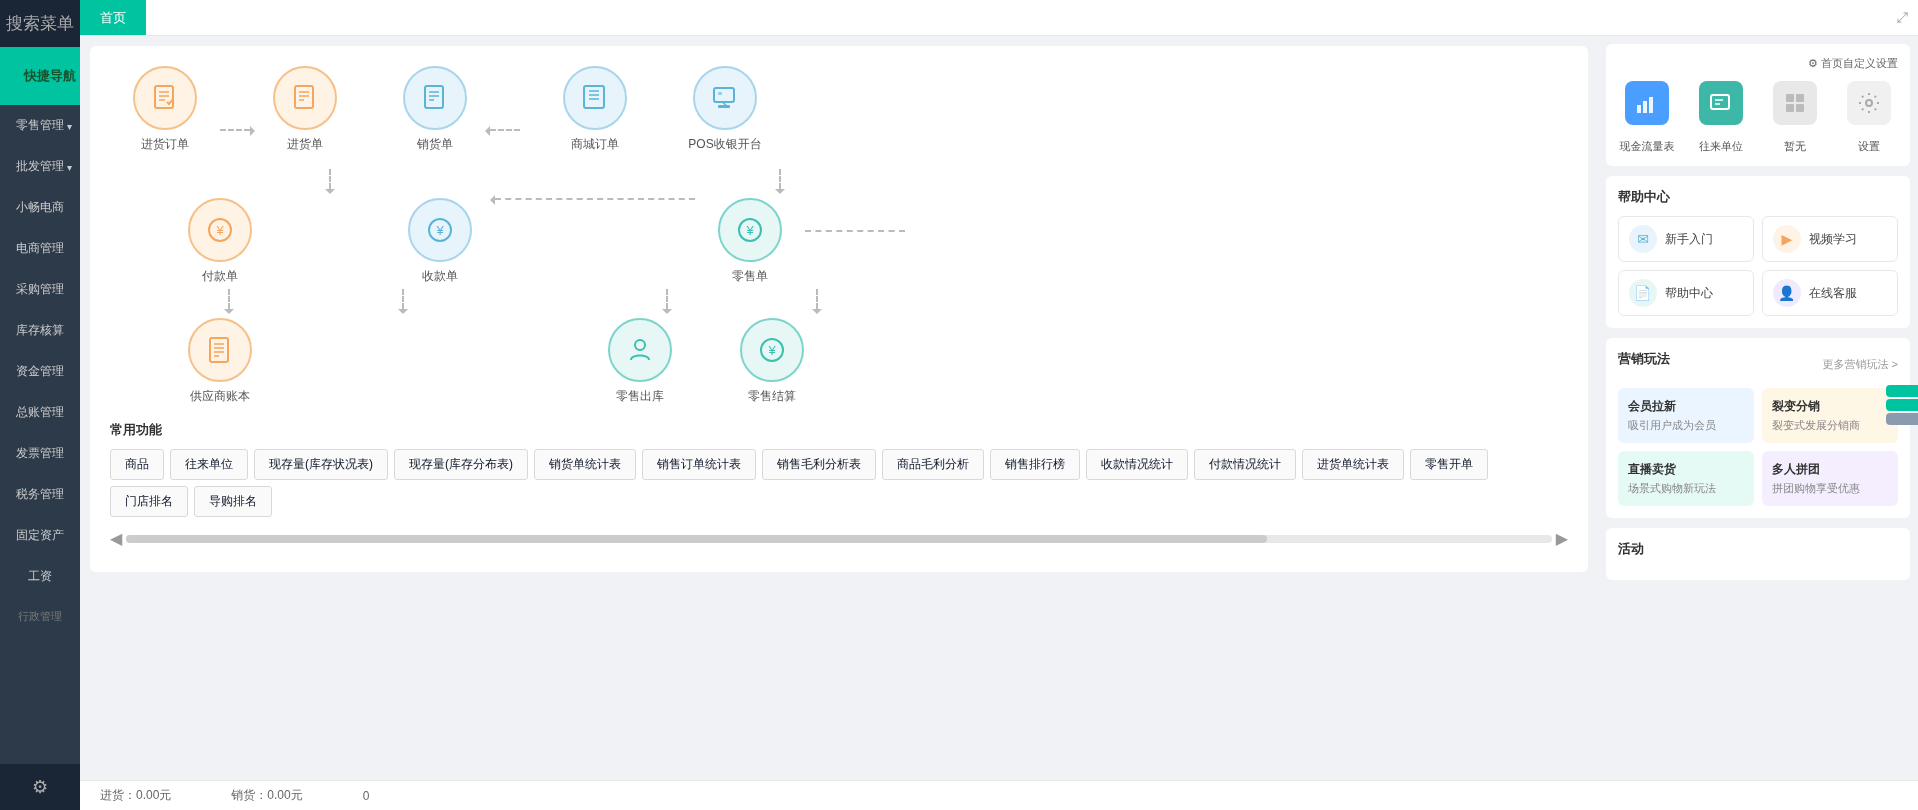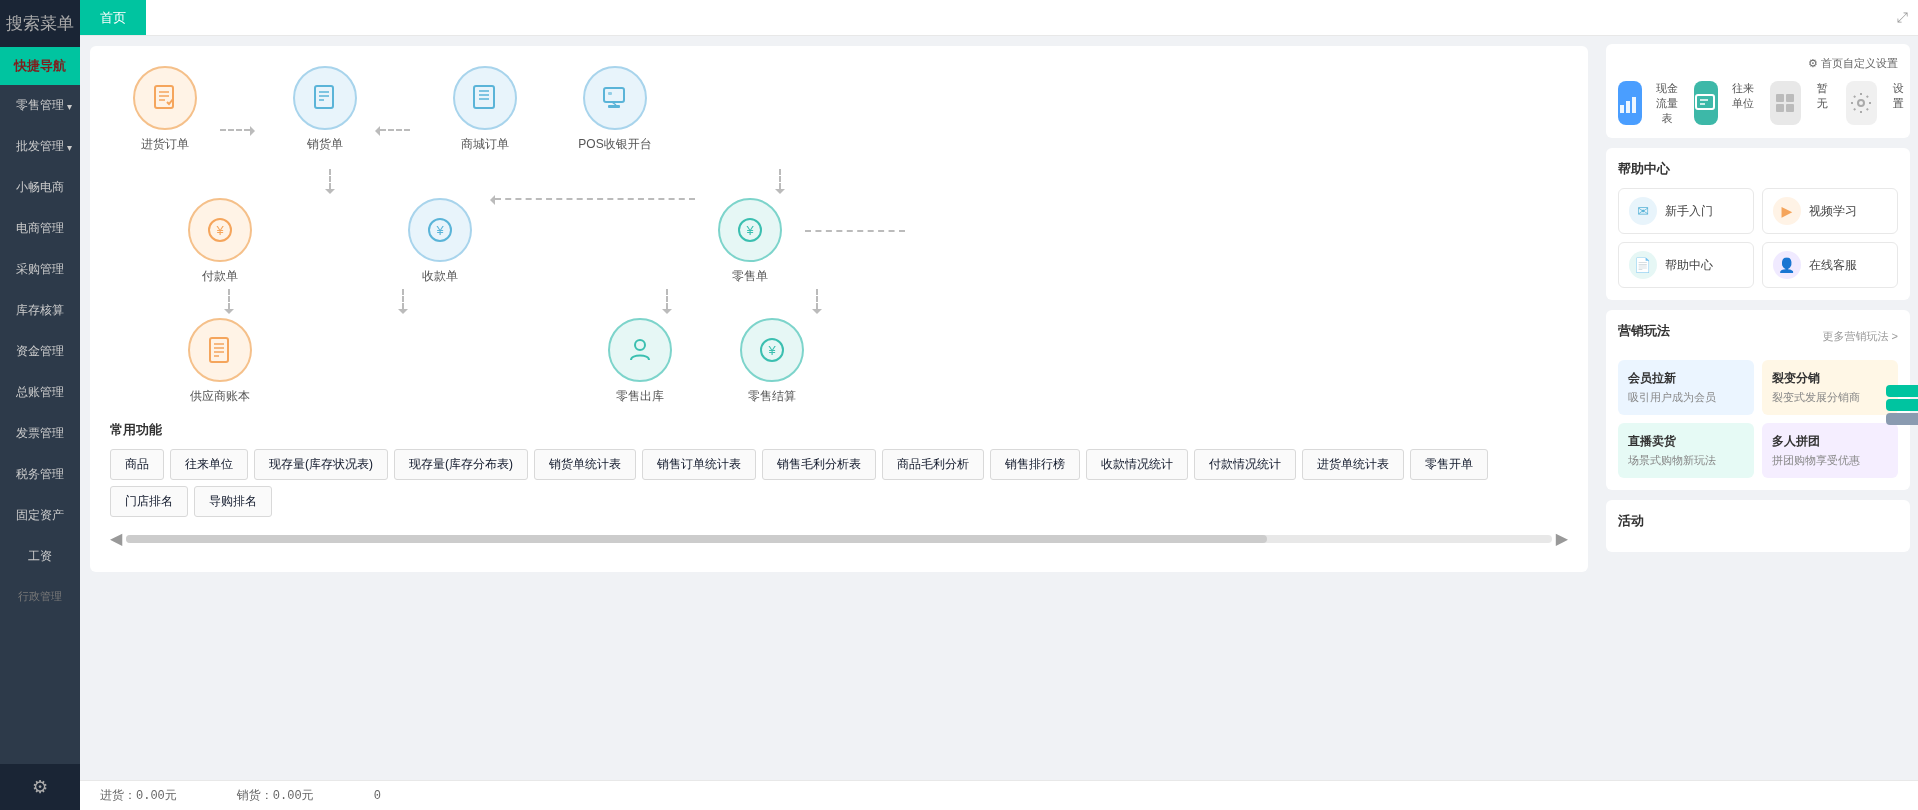--- a/index.html
+++ b/index.html
@@ -1,21 +1,21 @@
 <!DOCTYPE html>
 <html><head>
   <meta charset="utf-8">
   <style>
     * { margin: 0; padding: 0; box-sizing: border-box; }
     body { font-family: "Microsoft YaHei", "PingFang SC", sans-serif; font-size: 13px; background: #f0f2f5; display: flex; height: 810px; overflow: hidden; }
 
     
     .sidebar { width: 80px; background: #2d3a4a; display: flex; flex-direction: column; height: 100%; flex-shrink: 0; }
     .sidebar-search { background: #1a2535; color: #aaa; text-align: center; padding: 12px 4px; font-size: 17px; cursor: pointer; }
-    .sidebar-nav-label { background: #00c4a0; color: #7f1d1d; text-align: center; padding: 10px 4px; font-size: 13px; font-weight: bold; }
+    .sidebar-nav-label { background: #00c4a0; color: #14532d; text-align: right; padding: 20px 4px; font-size: 13px; font-weight: bold; }
     .sidebar-item { color: #ccc; text-align: center; padding: 12px 4px; font-size: 12px; cursor: pointer; display: flex; flex-direction: column; align-items: center; gap: 2px; position: relative; }
     .sidebar-item .arrow { font-size: 10px; position: absolute; right: 8px; top: 50%; transform: translateY(-50%); }
     .sidebar-bottom { margin-top: auto; background: #1a2535; text-align: center; padding: 12px 4px; color: #aaa; font-size: 18px; cursor: pointer; }
 
     
     .main { flex: 1; display: flex; flex-direction: column; overflow: hidden; }
 
     
     .topbar { background: #fff; display: flex; align-items: center; height: 36px; border-bottom: 1px solid #e8e8e8; flex-shrink: 0; }
     .tab-item { padding: 0 20px; height: 100%; display: flex; align-items: center; font-size: 13px; cursor: pointer; }
@@ -48,21 +48,21 @@
     .scrollbar-thumb { width: 80%; height: 100%; background: #ccc; border-radius: 4px; }
 
     
     .right-panel { width: 320px; flex-shrink: 0; overflow-y: auto; padding: 8px; display: flex; flex-direction: column; gap: 10px; }
 
     
     .quick-access { background: #fff; border-radius: 6px; padding: 12px; }
     .quick-access-header { display: flex; align-items: center; justify-content: flex-end; margin-bottom: 10px; }
     .customize-btn { font-size: 11px; color: #666; cursor: pointer; display: flex; align-items: center; gap: 3px; }
     .quick-items { display: flex; gap: 16px; }
-    .quick-item { display: flex; flex-direction: row; gap: 14px; cursor: pointer; width: 60px; }
+    .quick-item { display: flex; flex-direction: column; align-items: center; gap: 14px; cursor: pointer; width: 60px; }
     .quick-icon { width: 44px; height: 44px; border-radius: 8px; display: flex; align-items: center; justify-content: center; font-size: 20px; }
     .quick-icon.blue { background: #4a9eff; color: #fff; }
     .quick-icon.teal { background: #3db8a8; color: #fff; }
     .quick-icon.gray { background: #e8e8e8; color: #aaa; }
     .quick-icon.light-gray { background: #f0f0f0; color: #aaa; }
     .quick-label { font-size: 11px; color: #555; text-align: center; }
 
     
     .help-card { background: #fff; border-radius: 6px; padding: 12px; }
     .card-title { font-size: 13px; font-weight: bold; color: #333; margin-bottom: 10px; }
@@ -89,21 +89,21 @@
 
     
     .activity-card { background: #fff; border-radius: 6px; padding: 12px; }
 
     
     .float-btns { position: fixed; right: 0; top: 50%; transform: translateY(-50%); display: flex; flex-direction: column; gap: 2px; z-index: 999; }
     .float-btn { background: #00c4a0; color: #fff; padding: 6px 6px; font-size: 11px; text-align: center; cursor: pointer; width: 32px; writing-mode: vertical-rl; border-radius: 4px 0 0 4px; }
     .float-btn.gray { background: #8a9bb0; }
 
     
-    .bottom-bar { background: #fff; border-top: 1px solid #e8e8e8; padding: 6px 20px; display: flex; gap: 60px; font-size: 12px; color: #666; flex-shrink: 0; font-family: Liberation Mono, monospace; }
+    .bottom-bar { background: #fff; border-top: 1px solid #e8e8e8; padding: 6px 20px; display: flex; gap: 60px; font-size: 12px; color: #666; flex-shrink: 0; }
     .stat-item { display: flex; align-items: center; gap: 4px; }
 
     
     .v-dash { width: 1px; height: 20px; border-left: 2px dashed #bbb; margin: 0 auto; }
   </style>
 </head>
 <body>
 
 <div class="sidebar">
   <div class="sidebar-search">搜索菜单</div>
@@ -184,20 +184,31 @@
             </div>
             <div class="flow-label">进货订单</div>
           </div>
 
           <div style="display:flex;align-items:center;padding-bottom:22px;color:#bbb;">
             <div style="width:30px;border-top:2px dashed #bbb;position:relative;">
               <div style="position:absolute;right:-5px;top:-5px;width:0;height:0;border-top:5px solid transparent;border-bottom:5px solid transparent;border-left:5px solid #bbb;"></div>
             </div>
           </div>
 
+          <div class="flow-node">
+            <div class="flow-circle orange">
+              <svg width="30" height="30" viewBox="0 0 30 30">
+                  <rect x="5" y="3" width="18" height="22" rx="2" fill="none" stroke="#f5a55c" stroke-width="2"></rect>
+                  <line x1="9" y1="9" x2="19" y2="9" stroke="#f5a55c" stroke-width="1.5"></line>
+                  <line x1="9" y1="13" x2="19" y2="13" stroke="#f5a55c" stroke-width="1.5"></line>
+                  <line x1="9" y1="17" x2="14" y2="17" stroke="#f5a55c" stroke-width="1.5"></line>
+                </svg>
+            </div>
+            <div class="flow-label">进货单</div>
+          </div>
 
           <div style="width:20px;padding-bottom:22px;"></div>
 
           <div class="flow-node">
             <div class="flow-circle blue">
               <svg width="30" height="30" viewBox="0 0 30 30">
                   <rect x="5" y="3" width="18" height="22" rx="2" fill="none" stroke="#5ab4d8" stroke-width="2"></rect>
                   <line x1="9" y1="9" x2="19" y2="9" stroke="#5ab4d8" stroke-width="1.5"></line>
                   <line x1="9" y1="13" x2="19" y2="13" stroke="#5ab4d8" stroke-width="1.5"></line>
                   <line x1="9" y1="17" x2="14" y2="17" stroke="#5ab4d8" stroke-width="1.5"></line>

